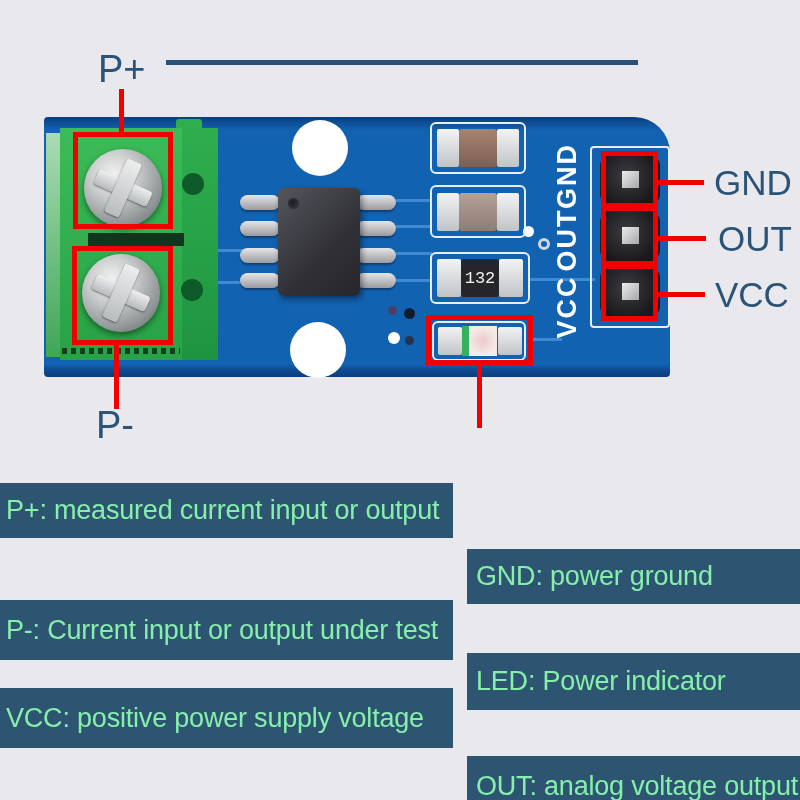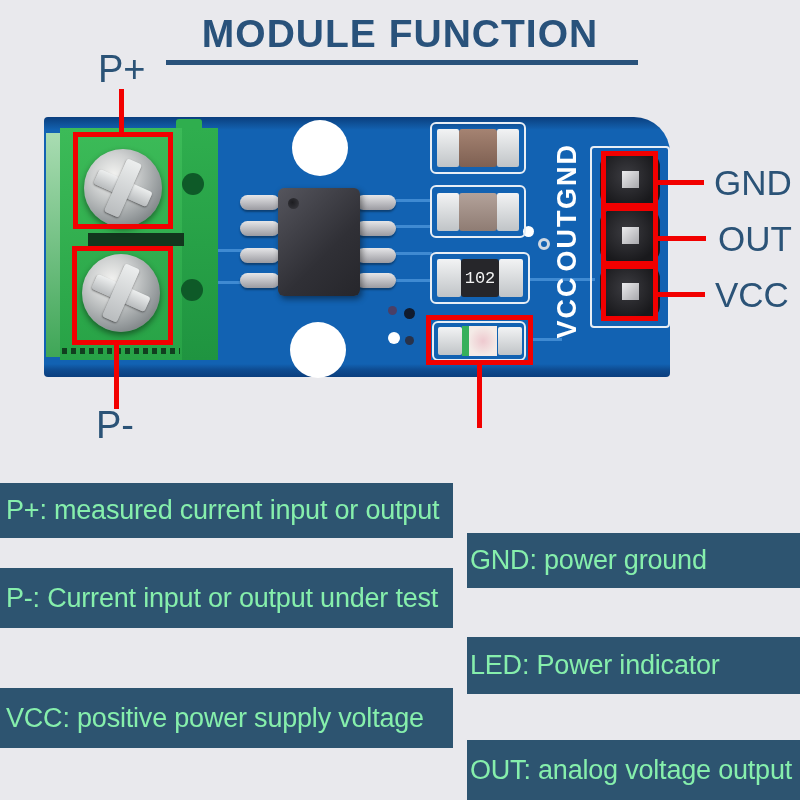--- a/index.html
+++ b/index.html
@@ -78,28 +78,27 @@
   .hpin::after { content:""; position:absolute; left:22px; top:17px; width:17px; height:17px;
           background:linear-gradient(135deg,#ecece e,#a8a8ac); background:linear-gradient(135deg,#ececee,#a8a8ac); }
 
   
   .dot { position:absolute; border-radius:50%; }
 
   
   .bar { position:absolute; background:#2d5470; color:#86efac; font-size:27px; letter-spacing:-0.2px;
          display:flex; align-items:center; white-space:nowrap; overflow:hidden; }
   .bar.left-col  { left:0; width:453px; padding-left:6px; }
-  .bar.right-col { left:467px; width:333px; padding-left:3px; }
+  .bar.right-col { left:467px; width:333px; padding-left:9px;margin-top:16px; }
 </style>
 </head>
 <body>
 
 <div class="canvas">
 
-  <div class="title">MODULE FUNCTION</div>
   <div class="title-underline"></div>
 
   <div class="pcb">
 
     <div class="hole" style="left:248px; top:3px;"></div>
     <div class="hole" style="left:246px; top:205px;"></div>
 
     <div class="trace" style="left:174px; top:132px; width:60px; height:3px;"></div>
     <div class="trace" style="left:174px; top:164px; width:60px; height:3px;"></div>
     <div class="trace" style="left:352px; top:82px;  width:36px; height:3px;"></div>
@@ -149,21 +148,21 @@
   <div class="smd-outline" style="left:430px; top:185px; width:96px; height:53px;">
     <div class="pad" style="left:5px;  top:6px; width:22px; height:38px;"></div>
     <div class="pad" style="left:65px; top:6px; width:22px; height:38px;"></div>
     <div class="capbody" style="left:27px; top:6px; width:38px; height:38px; background:linear-gradient(180deg,#b3a29a,#8f7c73);"></div>
   </div>
 
   <div class="smd-outline" style="left:430px; top:252px; width:100px; height:52px;">
     <div class="pad" style="left:5px;  top:5px; width:24px; height:38px;"></div>
     <div class="pad" style="left:67px; top:5px; width:24px; height:38px;"></div>
     <div class="capbody" style="left:29px; top:5px; width:38px; height:38px; background:#26262a;">
-      <div class="res-label">102</div>
+      <div class="res-label">132</div>
     </div>
   </div>
 
   <div class="smd-outline" style="left:432px; top:321px; width:94px; height:40px;">
     <div class="pad" style="left:4px;  top:4px; width:24px; height:28px;"></div>
     <div class="pad" style="left:64px; top:4px; width:24px; height:28px;"></div>
     <div class="led-green" style="left:28px; top:3px; width:7px; height:30px;"></div>
     <div class="led-body" style="left:35px; top:3px; width:28px; height:30px;"></div>
   </div>
 
@@ -190,19 +189,19 @@
   <div class="red-line" style="left:658px; top:236px; width:48px; height:5px;"></div>
   <div class="red-line" style="left:658px; top:292px; width:47px; height:5px;"></div>
 
   <div class="lbl big" style="left:98px;  top:48px;">P+</div>
   <div class="lbl big" style="left:96px;  top:404px;">P-</div>
   <div class="lbl med" style="left:714px; top:163px;">GND</div>
   <div class="lbl med" style="left:718px; top:219px;">OUT</div>
   <div class="lbl med" style="left:715px; top:275px;">VCC</div>
 
   <div class="bar left-col" style="top:483px; height:55px;">P+: measured current input or output</div>
-  <div class="bar left-col" style="top:568px; height:60px;">P-: Current input or output under test</div>
+  <div class="bar left-col" style="top:600px; height:60px;">P-: Current input or output under test</div>
   <div class="bar left-col" style="top:688px; height:60px;">VCC: positive power supply voltage</div>
   <div class="bar right-col" style="top:533px; height:55px;">GND: power ground</div>
   <div class="bar right-col" style="top:637px; height:57px;">LED: Power indicator</div>
   <div class="bar right-col" style="top:740px; height:60px;">OUT: analog voltage output</div>
 
 </div>
 
 </body></html>

